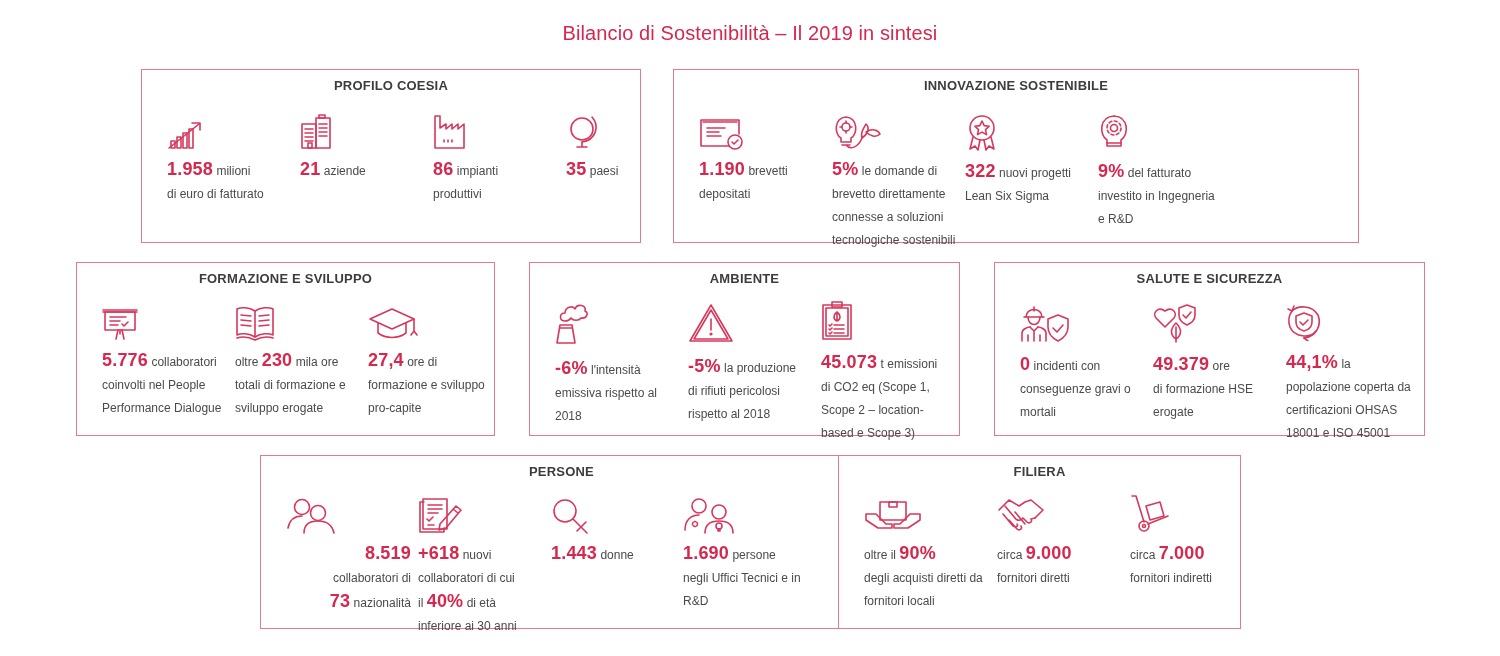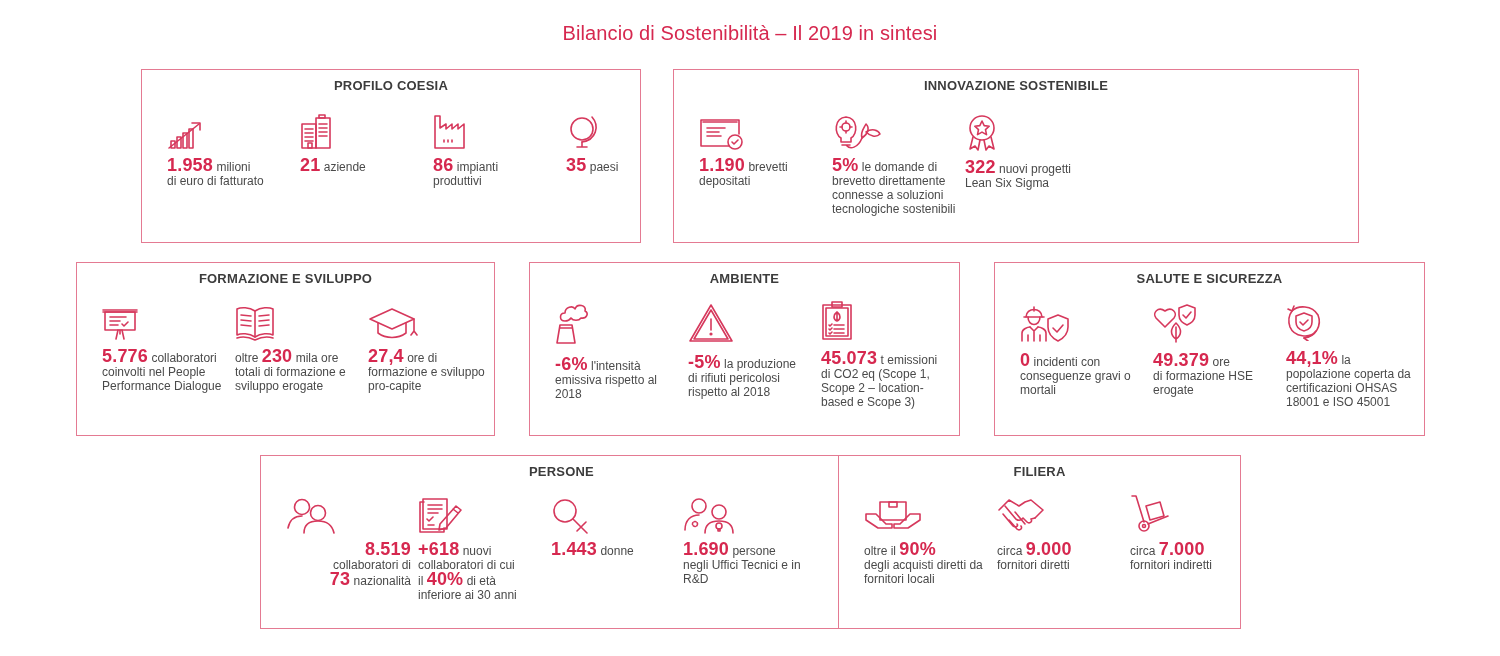--- a/index.html
+++ b/index.html
@@ -5,21 +5,21 @@
   html, body { margin: 0; padding: 0; background: #ffffff; }
   body { width: 1500px; height: 656px; position: relative; overflow: hidden;
          font-family: "Liberation Sans", "DejaVu Sans", sans-serif; color: #4a4a4a; }
   .title { position: absolute; left: 0; top: 22px; width: 1500px; text-align: center;
            font-size: 20px; color: #d6284f; letter-spacing: 0.1px; }
   .panel { position: absolute; border: 1.5px solid #e47a92; box-sizing: border-box; background: #fff; }
   .panel-title { position: absolute; left: 0; right: 0; top: 8px; text-align: center;
                  font-weight: bold; font-size: 13px; color: #3c3c3c; letter-spacing: 0.2px; }
   .item { position: absolute; }
   .item svg { display: block; stroke: #d6385c; fill: none; stroke-width: 1.6; stroke-linecap: round; stroke-linejoin: round; }
-  .txt { font-size: 12px; line-height: 14px; color: #4a4a4a; margin-top: 8px; }
+  .txt { font-size: 12px; line-height: 23px; color: #4a4a4a; margin-top: 8px; }
   .num { font-weight: bold; font-size: 18px; color: #d6284f; letter-spacing: 0.2px; }
 </style>
 </head>
 <body>
 
 <div class="title">Bilancio di Sostenibilità – Il 2019 in sintesi</div>
 
 <div class="panel" style="left:141px;top:69px;width:500px;height:174px;">
   <div class="panel-title">PROFILO COESIA</div>
   <div class="item" style="left:25px;top:46px;width:130px;">
@@ -84,20 +84,29 @@
     <div class="txt"><span class="num">5%</span><span> le domande di</span><br><span>brevetto direttamente connesse a soluzioni tecnologiche sostenibili</span></div>
   </div>
   <div class="item" style="left:291px;top:44px;width:125px;">
     <svg width="34" height="38" viewBox="0 0 34 38">
         <circle cx="17" cy="14" r="12"></circle>
         <path d="M17 7 l2.2 4.6 5 .6-3.7 3.4 1 5-4.5-2.5-4.5 2.5 1-5-3.7-3.4 5-.6z"></path>
         <path d="M8 23 L5 35 L10 32 L13 36 L15 26"></path>
         <path d="M26 23 L29 35 L24 32 L21 36 L19 26"></path>
       </svg>
     <div class="txt"><span class="num">322</span><span> nuovi progetti</span><br><span>Lean Six Sigma</span></div>
+  </div>
+  <div class="item" style="left:424px;top:44px;width:125px;">
+    <svg width="32" height="38" viewBox="0 0 32 38">
+        <path d="M9 26 C1 21 1 3 16 2 C31 3 31 21 23 26 V32 H9 Z"></path>
+        <path d="M9 29 H23"></path>
+        <circle cx="16" cy="14" r="3.5"></circle>
+        <circle cx="16" cy="14" r="7" stroke-dasharray="3 2.5"></circle>
+      </svg>
+    <div class="txt"><span class="num">9%</span><span> del fatturato</span><br><span>investito in Ingegneria e R&amp;D</span></div>
   </div>
 </div>
 
 <div class="panel" style="left:76px;top:262px;width:419px;height:174px;">
   <div class="panel-title">FORMAZIONE E SVILUPPO</div>
   <div class="item" style="left:25px;top:44px;width:125px;">
     <svg width="36" height="34" viewBox="0 0 36 34">
         <path d="M1 3H35M1 5H35"></path>
         <rect x="3" y="5" width="30" height="18"></rect>
         <path d="M8 10h16M8 14h10M8 18h8M20 17l2 2 4-4"></path>

